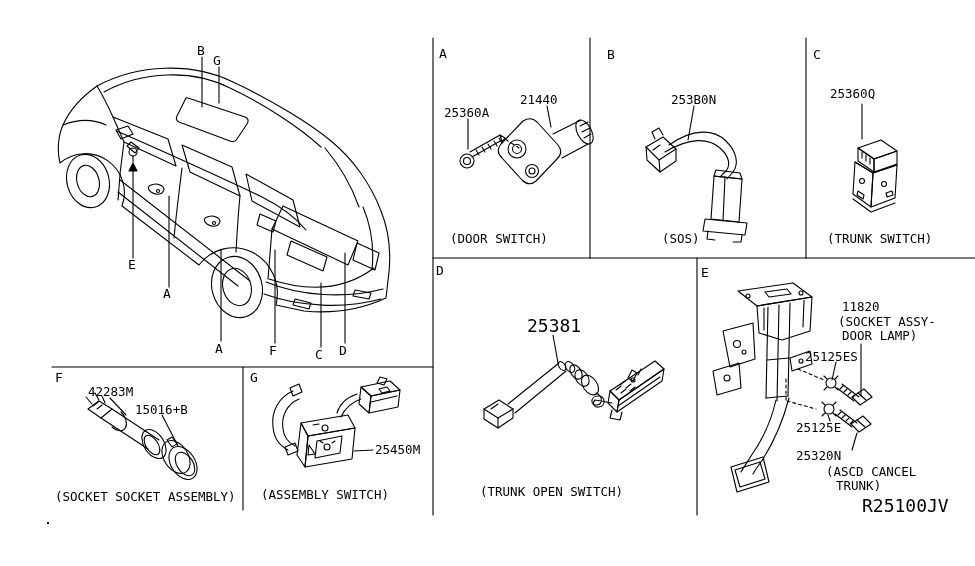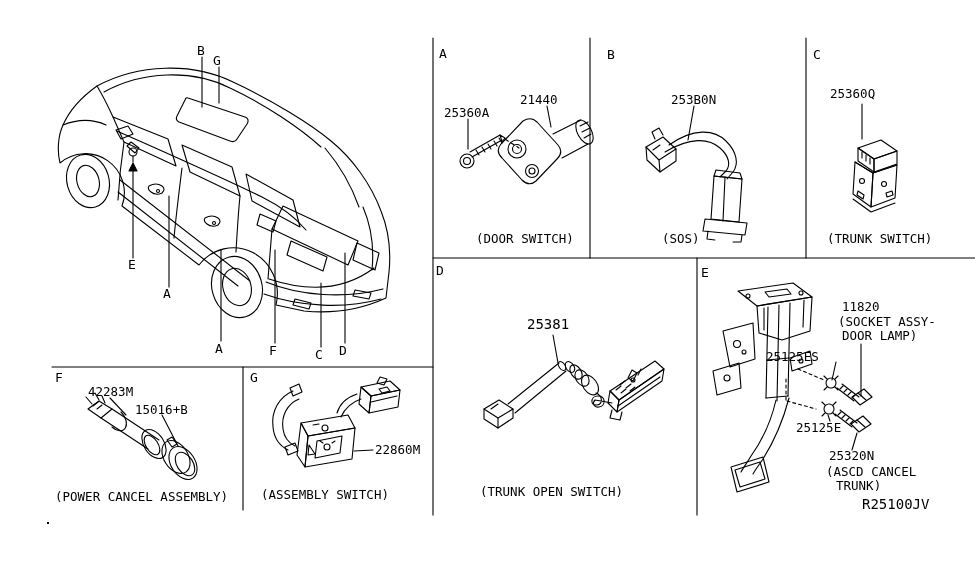--- a/index.html
+++ b/index.html
@@ -1,21 +1,21 @@
 <!DOCTYPE html>
 <html><head>
 <meta charset="utf-8">
 <style>
   html,body{margin:0;padding:0;background:#fff;}
   #canvas{position:relative;width:975px;height:566px;background:#fff;overflow:hidden;
           font-family:"DejaVu Sans Mono",monospace;color:#000;}
   #lineart{position:absolute;left:0;top:0;}
   .t{position:absolute;font:12.5px "DejaVu Sans Mono",monospace;line-height:1;color:#000;white-space:pre;}
   .letter{font-size:13px;}
-  .t-lg{font-size:14px;text-align:right;}
+  .t-lg{font-size:18px;text-align:right;}
   svg path, svg line, svg ellipse, svg circle, svg rect{vector-effect:non-scaling-stroke;}
 </style>
 </head>
 <body>
 
 <div id="canvas">
 
   <svg id="lineart" width="975" height="566" viewBox="0 0 975 566" fill="none" stroke="#000" stroke-width="1.1" stroke-linecap="round" stroke-linejoin="round">
 
     <g>
@@ -365,31 +365,31 @@
   <span class="t letter" style="left:250px;top:371px">G</span>
 
   <span class="t" style="left:444px;top:107px">25360A</span>
   <span class="t" style="left:520px;top:94px">21440</span>
   <span class="t" style="left:671px;top:94px">253B0N</span>
   <span class="t" style="left:830px;top:88px">25360Q</span>
   <span class="t t-lg" style="left:527px;top:317px">25381</span>
   <span class="t" style="left:842px;top:301px">11820</span>
   <span class="t" style="left:838px;top:316px">(SOCKET ASSY-</span>
   <span class="t" style="left:842px;top:330px">DOOR LAMP)</span>
-  <span class="t" style="left:766px;top:351px">25125ES</span>
+  <span class="t" style="left:805px;top:351px">25125ES</span>
   <span class="t" style="left:796px;top:422px">25125E</span>
-  <span class="t" style="left:829px;top:450px">25320N</span>
+  <span class="t" style="left:796px;top:450px">25320N</span>
   <span class="t" style="left:826px;top:466px">(ASCD CANCEL</span>
   <span class="t" style="left:836px;top:480px">TRUNK)</span>
   <span class="t" style="left:88px;top:386px">42283M</span>
   <span class="t" style="left:135px;top:404px">15016+B</span>
-  <span class="t" style="left:375px;top:444px">22860M</span>
-
-  <span class="t" style="left:476px;top:233px">(DOOR SWITCH)</span>
+  <span class="t" style="left:375px;top:444px">25450M</span>
+
+  <span class="t" style="left:450px;top:233px">(DOOR SWITCH)</span>
   <span class="t" style="left:662px;top:233px">(SOS)</span>
   <span class="t" style="left:827px;top:233px">(TRUNK SWITCH)</span>
   <span class="t" style="left:480px;top:486px">(TRUNK OPEN SWITCH)</span>
-  <span class="t" style="left:55px;top:491px">(POWER CANCEL ASSEMBLY)</span>
+  <span class="t" style="left:55px;top:491px">(SOCKET SOCKET ASSEMBLY)</span>
   <span class="t" style="left:261px;top:489px">(ASSEMBLY SWITCH)</span>
 
   <span class="t t-lg" style="left:862px;top:497px">R25100JV</span>
 
 </div>
 
 </body></html>

